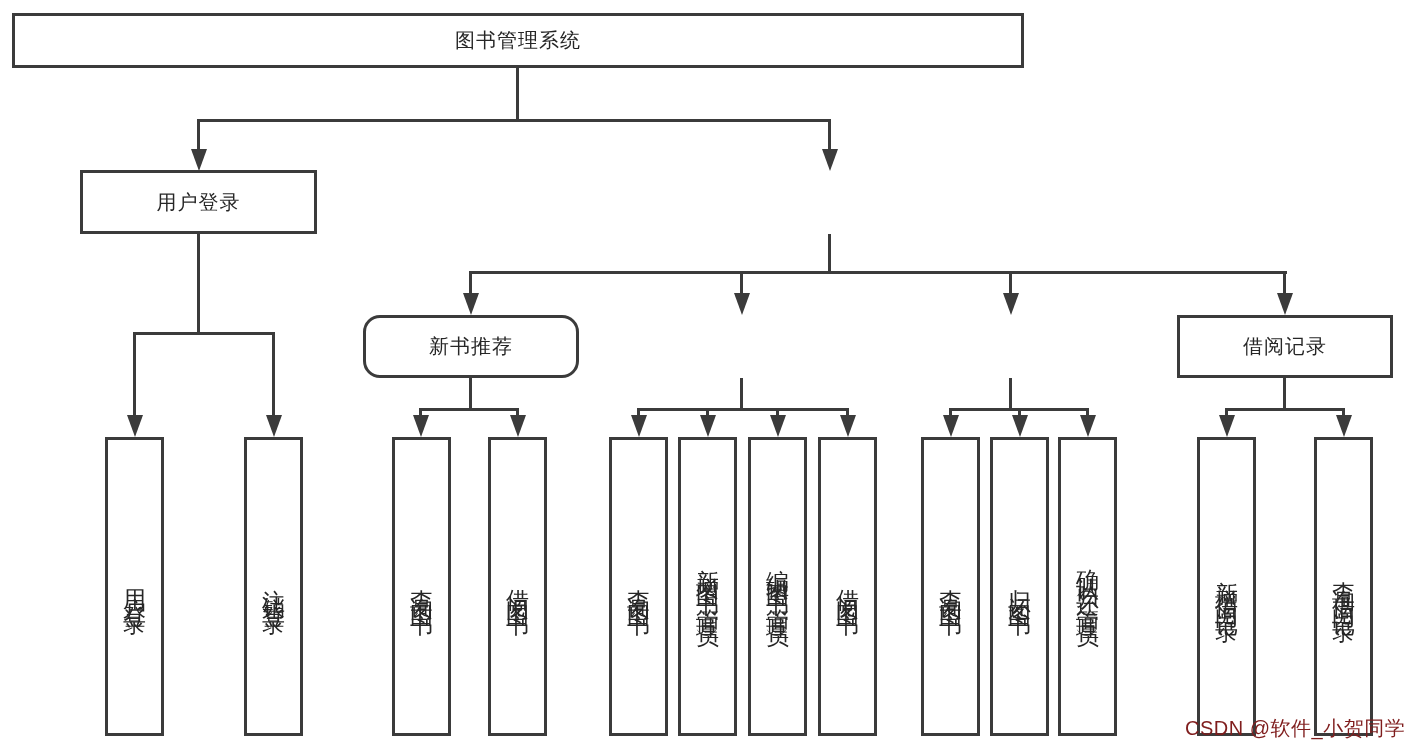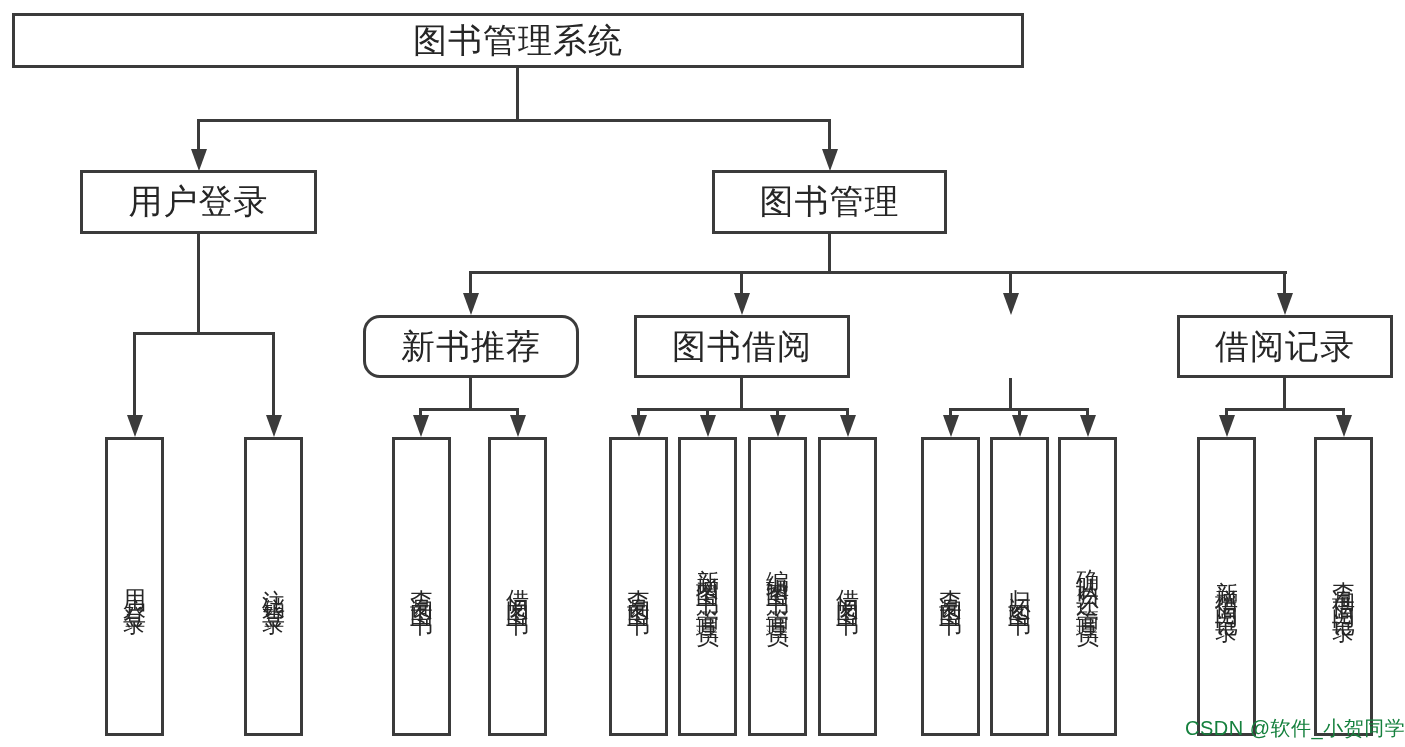--- a/index.html
+++ b/index.html
@@ -5,37 +5,37 @@
   html, body { margin:0; padding:0; background:#ffffff; }
   .canvas {
     position:relative; width:1405px; height:747px; background:#ffffff;
     font-family:"Liberation Sans","DejaVu Sans",sans-serif; overflow:hidden;
   }
   .box {
     position:absolute; box-sizing:border-box; border:3px solid #3b3b3b;
     background:#ffffff; display:flex; align-items:center; justify-content:center;
     color:#262626;
   }
-  .hbox span { font-size:34px; letter-spacing:1px; white-space:nowrap; }
+  .hbox span { font-size:20px; letter-spacing:1px; white-space:nowrap; }
   .leaf { width:59px; top:437px; height:299px; }
   .vtext {
     writing-mode:vertical-rl; font-size:23px; letter-spacing:8px;
     color:#262626; line-height:1;
   }
   .line { position:absolute; background:#3b3b3b; }
   .v { width:3px; }
   .h { height:3px; }
   .arrow {
     position:absolute; width:0; height:0;
     border-left:8px solid transparent; border-right:8px solid transparent;
     border-top:22px solid #3b3b3b;
   }
   .watermark {
     position:absolute; left:1185px; top:715px; font-size:20px;
-    color:#15803d; white-space:nowrap; z-index:10; letter-spacing:0.5px;
+    color:#7f1d1d; white-space:nowrap; z-index:10; letter-spacing:0.5px;
   }
 </style>
 </head>
 <body>
 
 <div class="canvas">
 
   <div class="line v" style="left:516px;top:68px;height:53px;"></div>
   <div class="line h" style="left:197px;top:119px;width:634px;"></div>
   <div class="line v" style="left:197px;top:119px;height:33px;"></div>
@@ -95,29 +95,23 @@
   <div class="line v" style="left:1342px;top:408px;height:10px;"></div>
   <div class="arrow" style="left:1336px;top:415px;"></div>
 
   <div class="box hbox" style="left:12px;top:13px;width:1012px;height:55px;">
     <span>图书管理系统</span>
   </div>
 
   <div class="box hbox" style="left:80px;top:170px;width:237px;height:64px;">
     <span>用户登录</span>
   </div>
-  <div class="box hbox" style="left:712px;top:170px;width:235px;height:64px;">
-    <span>图书管理</span>
-  </div>
 
   <div class="box hbox" style="left:363px;top:315px;width:216px;height:63px;border-radius:17px;">
     <span>新书推荐</span>
-  </div>
-  <div class="box hbox" style="left:634px;top:315px;width:216px;height:63px;">
-    <span>图书借阅</span>
   </div>
   <div class="box hbox" style="left:1177px;top:315px;width:216px;height:63px;">
     <span>借阅记录</span>
   </div>
 
   <div class="box leaf" style="left:105px;">
     <span class="vtext">用户登录</span>
   </div>
   <div class="box leaf" style="left:244px;">
     <span class="vtext">注销登录</span>

